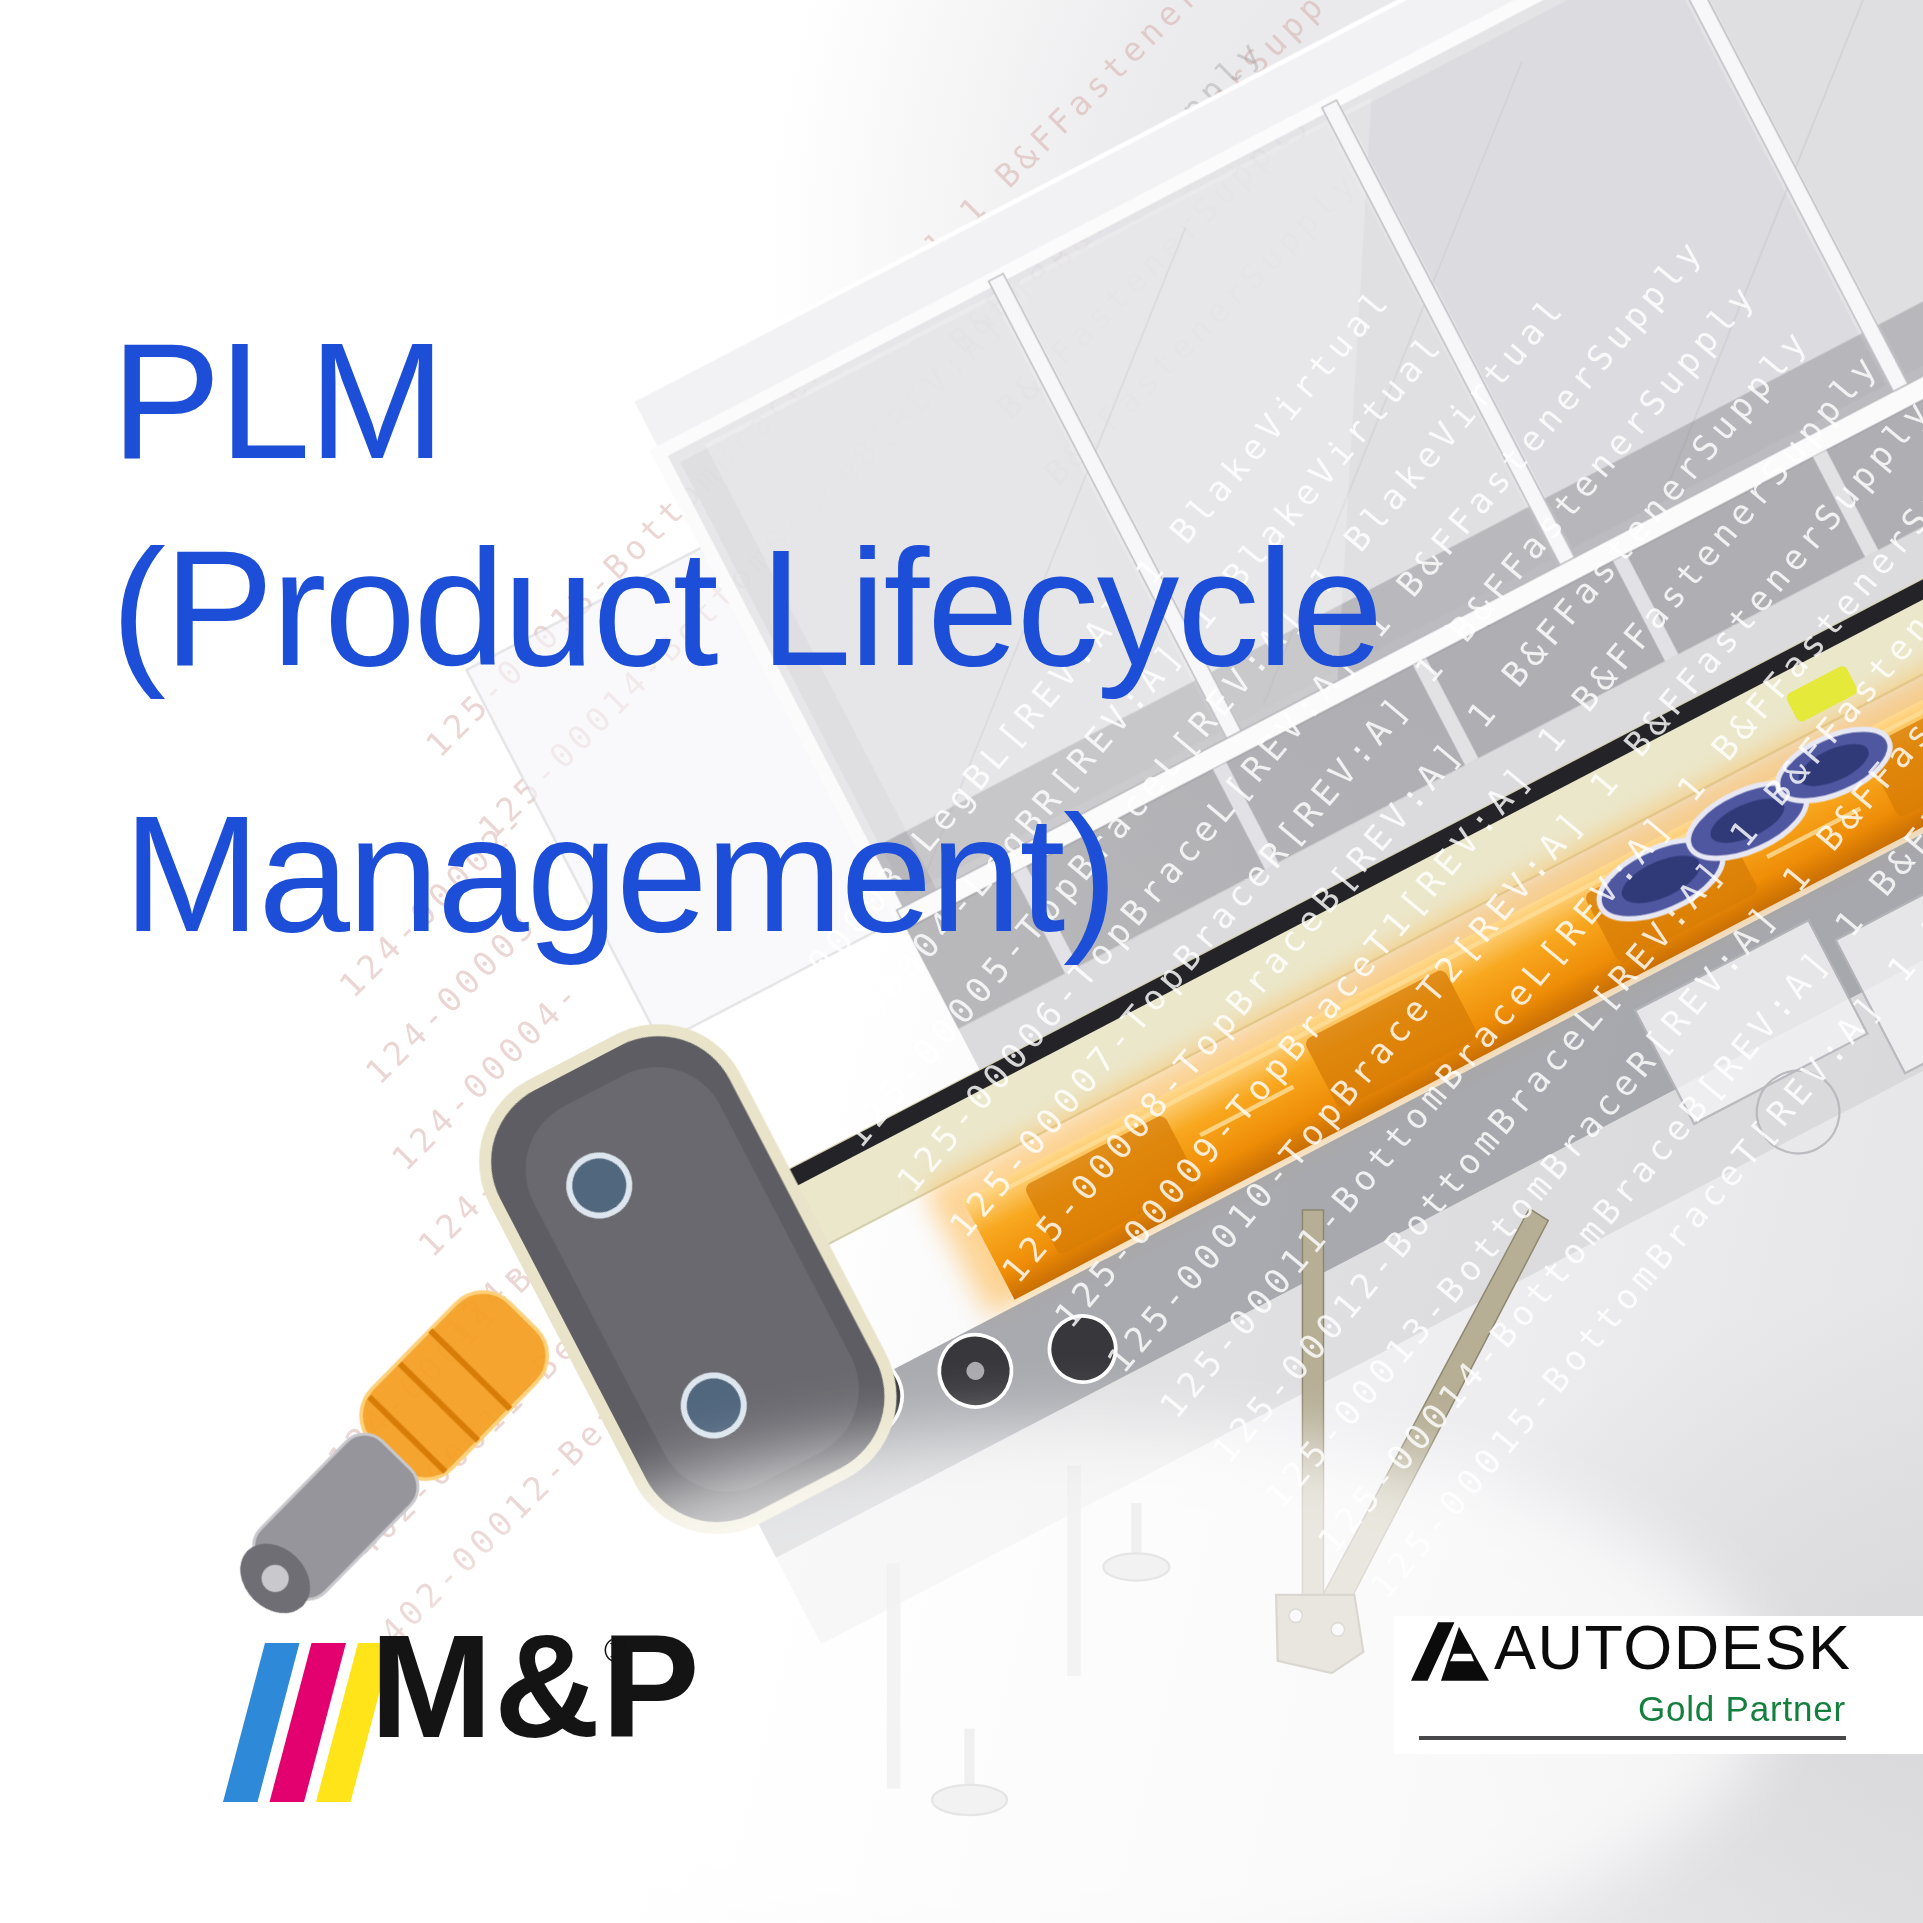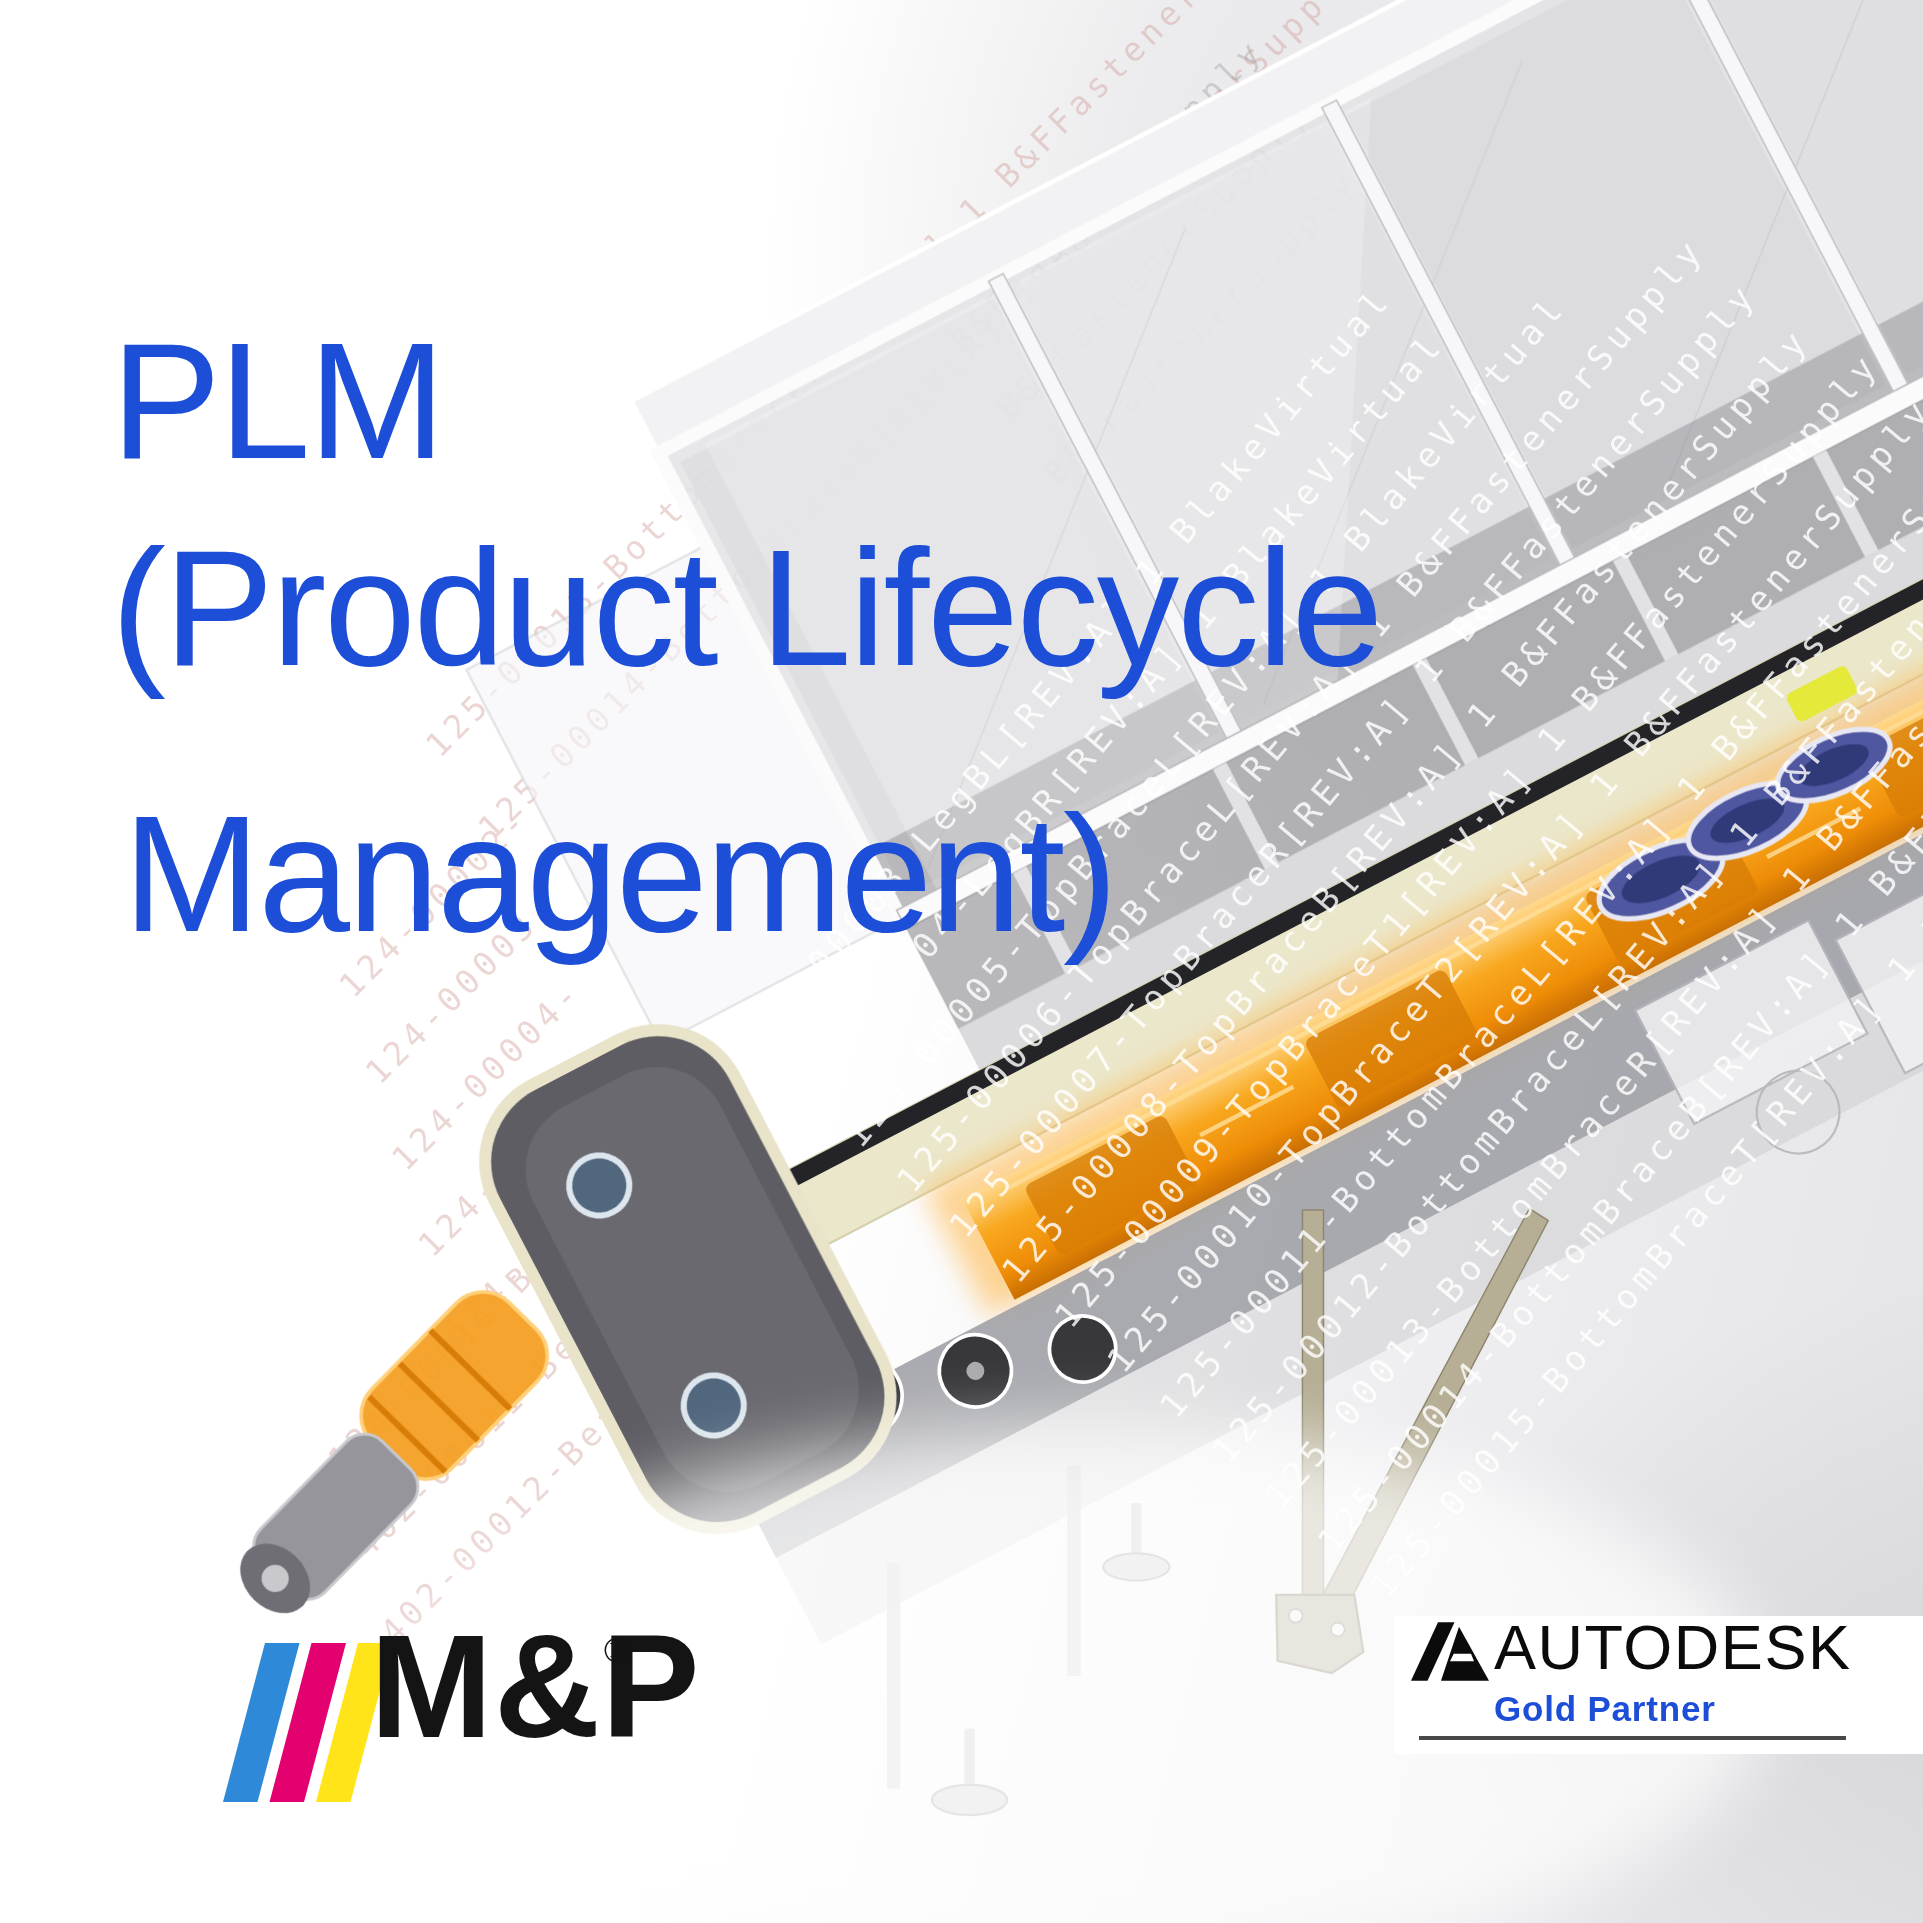--- a/index.html
+++ b/index.html
@@ -18,22 +18,22 @@
   #t1{top:319px;} #t2{top:526px;} #t3{top:792px;margin-left:12px;}
   
   .mp-word{position:absolute;left:370px;top:1613px;font-family:Liberation Sans, sans-serif;
     font-weight:700;font-size:147px;line-height:1;color:#141414;letter-spacing:1.5px;}
   .mp-reg{position:absolute;left:603px;top:1631px;font-family:"Liberation Serif",serif;
     font-weight:700;font-size:35px;color:#141414;}
   
   .adsk-patch{position:absolute;left:1394px;top:1616px;width:530px;height:138px;background:#ffffff;}
   .adsk-word{position:absolute;left:1494px;top:1616px;font-size:63px;font-weight:400;
     letter-spacing:1.5px;color:#0b0b0c;line-height:1.0;white-space:nowrap;}
-  .adsk-tier{position:absolute;left:1494px;top:1689px;width:352px;
-    font-size:35px;font-weight:700;color:#1d4ed8;letter-spacing:0.8px;}
+  .adsk-tier{position:absolute;left:1494px;top:1689px;width:352px;text-align:right;
+    font-size:35px;font-weight:400;color:#15803d;letter-spacing:0.8px;}
   .adsk-line{position:absolute;left:1419px;top:1736px;width:427px;height:3.8px;background:#48484a;}
   .wm{font-family:"DejaVu Sans Mono","Liberation Mono",monospace;}
 </style>
 </head>
 <body>
 
 <div id="stage">
   <div class="bg-right"></div>
 
   <svg width="1924" height="1924" viewBox="0 0 2560 2560">

